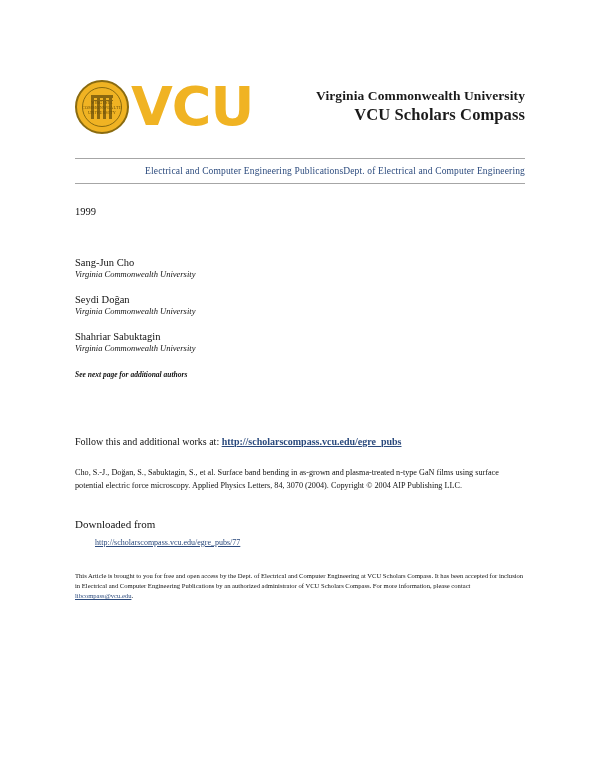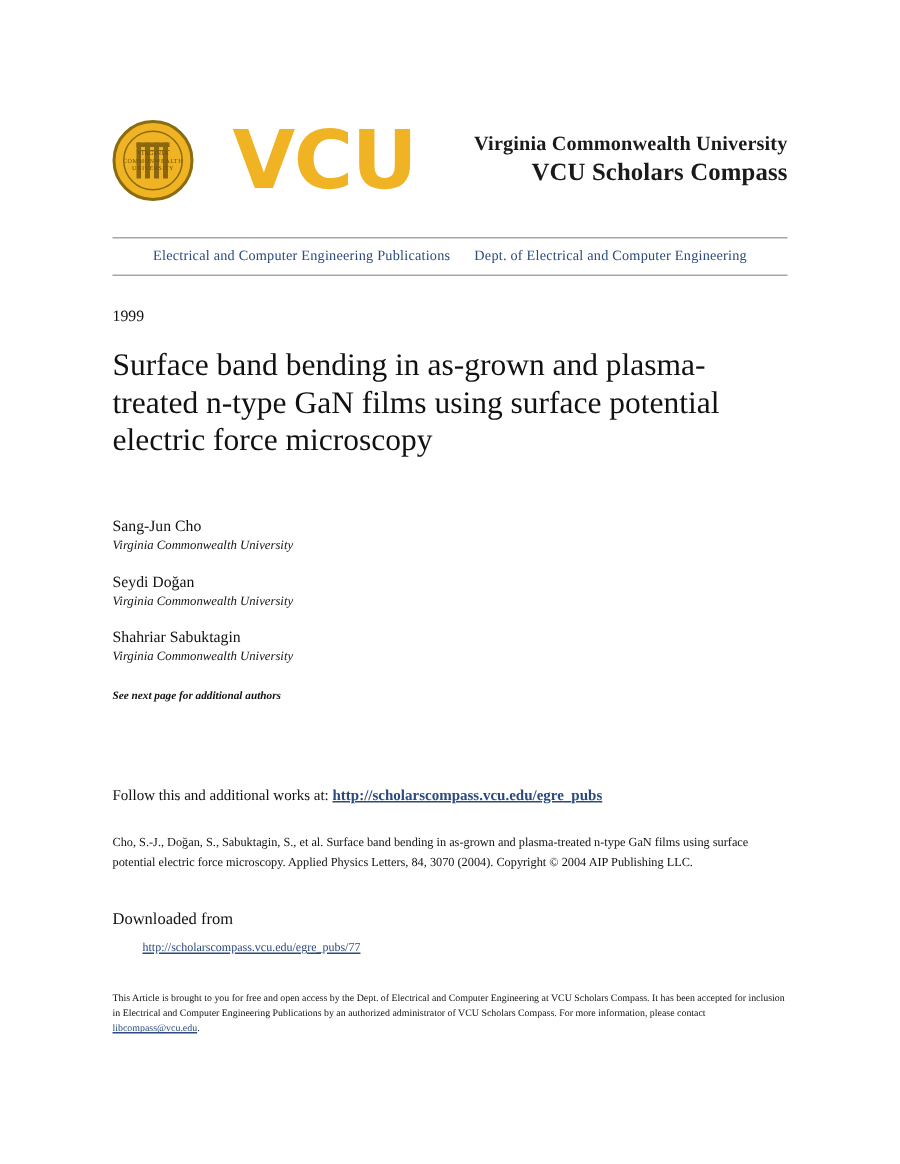--- a/index.html
+++ b/index.html
@@ -27,21 +27,21 @@
   .masthead {
     display: flex;
     align-items: center;
     justify-content: space-between;
     padding-top: 70px;
     height: 74px;
   }
   .brand-left {
     display: flex;
     align-items: center;
-    gap: 26px;
+    gap: 2px;
   }
   .seal {
     width: 54px;
     height: 54px;
     border-radius: 50%;
     background: #f0b323;
     border: 2px solid #8a6b10;
     position: relative;
     flex: 0 0 auto;
     box-sizing: border-box;
@@ -104,27 +104,26 @@
   }
 
   
   .hr {
     border: 0;
     border-top: 1px solid #a6a6a6;
     margin: 14px 0 0 0;
   }
   .series-row {
     display: flex;
-    justify-content: center;
+    justify-content: flex-end;
     align-items: baseline;
     font-size: 9.5px;
     color: #2b4a7d;
     padding: 7px 0 7px 0;
     letter-spacing: .15px;
-    gap: 16px;
   }
   .series-row span { white-space: nowrap; }
 
   
   .year {
     font-size: 10.5px;
     margin-top: 22px;
     margin-bottom: 14px;
     color: #111;
   }
@@ -240,21 +239,20 @@
 
   <div class="series-row">
     <span>Electrical and Computer Engineering Publications</span>
     <span>Dept. of Electrical and Computer Engineering</span>
   </div>
 
   <hr class="hr" style="margin-top:0">
 
   <div class="year">1999</div>
 
-  <h1 class="title">Surface band bending in as-grown and plasma-treated n-type GaN films using surface potential electric force microscopy</h1>
 
   <div class="authors">
     <div class="author">
       <div class="author-name">Sang-Jun Cho</div>
       <div class="author-aff">Virginia Commonwealth University</div>
     </div>
     <div class="author">
       <div class="author-name">Seydi Doğan</div>
       <div class="author-aff">Virginia Commonwealth University</div>
     </div>

